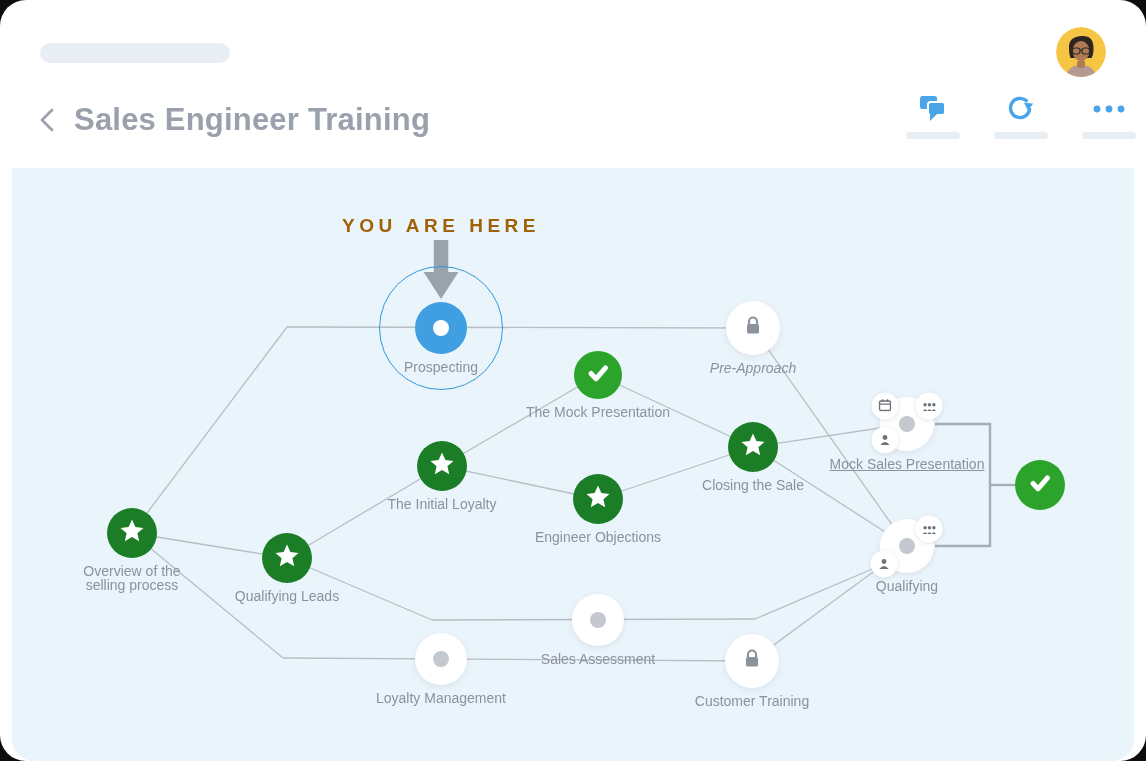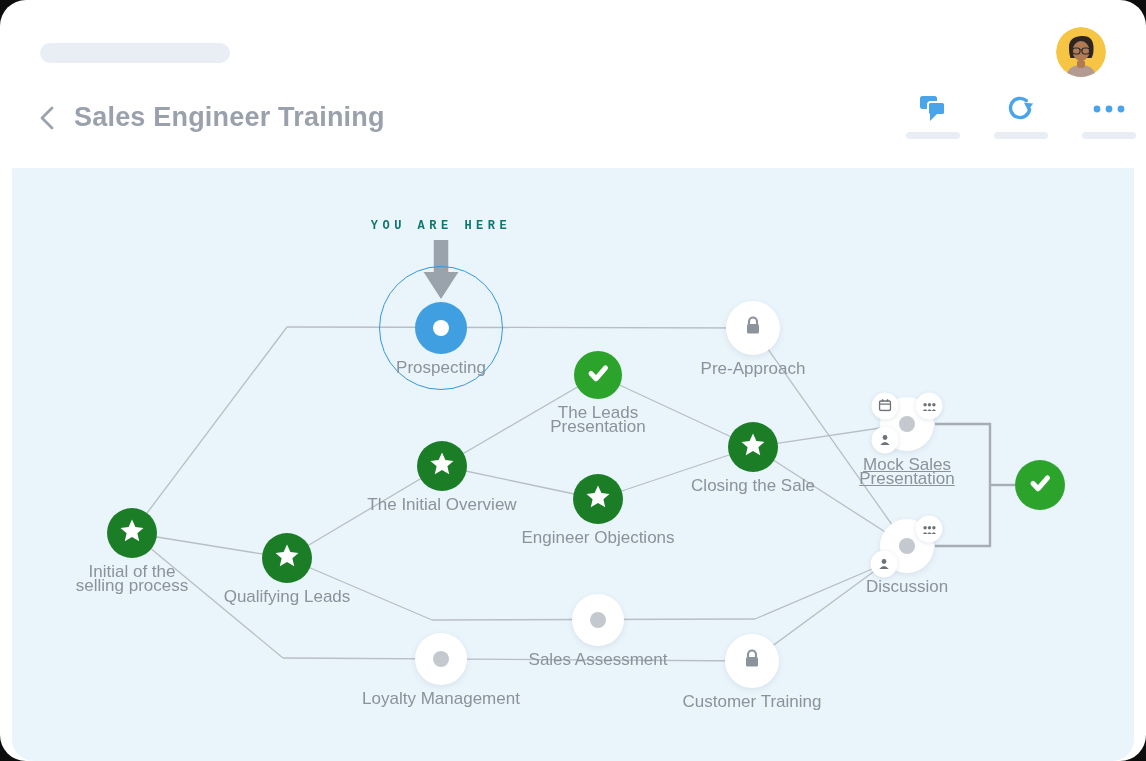--- a/index.html
+++ b/index.html
@@ -3,43 +3,43 @@
 <meta charset="utf-8">
 <style>
   html,body{margin:0;padding:0;background:#0d0d0d;font-family:"Liberation Sans",sans-serif;}
   .app{position:relative;width:1146px;height:761px;background:#ffffff;border-radius:26px;overflow:hidden;}
 
   
   .title-pill{position:absolute;left:40px;top:43px;width:190px;height:20px;border-radius:10px;background:#e9eef5;}
   .avatar{position:absolute;left:1056px;top:27px;width:50px;height:50px;border-radius:50%;overflow:hidden;}
   .header-row{position:absolute;left:36px;top:102px;display:flex;align-items:center;gap:14px;}
   .back-btn{width:24px;height:28px;display:flex;align-items:center;justify-content:center;cursor:pointer;}
-  .page-title{font-size:27px;font-weight:700;color:#9aa1ac;letter-spacing:.2px;}
+  .page-title{font-size:31px;font-weight:700;color:#9aa1ac;letter-spacing:.2px;}
   .actions{position:absolute;top:92px;left:850px;width:286px;display:flex;justify-content:flex-end;gap:34px;}
   .action{width:54px;display:flex;flex-direction:column;align-items:center;cursor:pointer;}
   .action .glyph{height:34px;display:flex;align-items:center;justify-content:center;}
   .action .underline{margin-top:6px;width:54px;height:7px;border-radius:3.5px;background:#e9eef5;}
 
   
   .canvas{position:absolute;left:12px;top:168px;width:1122px;height:593px;background:#eaf4fb;border-radius:0 0 22px 22px;}
   .edges{position:absolute;left:0;top:0;width:1122px;height:593px;}
 
   .node{position:absolute;transform:translate(-50%,-50%);z-index:2;}
   .circle{border-radius:50%;display:flex;align-items:center;justify-content:center;cursor:pointer;}
   .circle.white{background:#ffffff;box-shadow:0 2px 6px rgba(60,80,100,.10);}
   .circle.star-bg{background:#1b7e27;}
   .circle.check-bg{background:#2ca42c;}
   .circle.current-bg{background:#3f9fe0;}
   .inner-dot{width:16px;height:16px;border-radius:50%;background:#c3c9cf;}
   .current-dot{width:16px;height:16px;border-radius:50%;background:#ffffff;}
   .ring{position:absolute;left:50%;top:50%;transform:translate(-50%,-50%);width:122px;height:122px;border:1.5px solid #3598dd;border-radius:50%;pointer-events:none;}
-  .node-label{position:absolute;left:50%;transform:translateX(-50%);width:170px;text-align:center;font-size:17px;line-height:13.5px;color:#8b929b;white-space:pre-line;}
+  .node-label{position:absolute;left:50%;transform:translateX(-50%);width:170px;text-align:center;font-size:14px;line-height:13.5px;color:#8b929b;white-space:pre-line;}
   .satellite{position:absolute;transform:translate(-50%,-50%);width:27px;height:27px;border-radius:50%;background:#ffffff;box-shadow:0 1px 4px rgba(60,80,100,.14);display:flex;align-items:center;justify-content:center;z-index:3;}
 
-  .you-are-here{position:absolute;transform:translate(-50%,-50%);font-size:12px;font-weight:700;letter-spacing:4.5px;color:#0f766e;white-space:nowrap;z-index:2;font-family:Liberation Mono, monospace;}
+  .you-are-here{position:absolute;transform:translate(-50%,-50%);font-size:19px;font-weight:700;letter-spacing:4.5px;color:#a16207;white-space:nowrap;z-index:2;}
   .down-arrow{position:absolute;transform:translateX(-50%);z-index:2;}
 </style>
 </head>
 <body>
 
 <div class="app">
 
   <div class="title-pill"></div>
 
   <div class="avatar">
@@ -133,37 +133,37 @@
           </div>
           <div class="node-label" style="top: 59px;">Prospecting</div>
         </div>
         <div class="node" style="left: 741px; top: 160px;">
           <div class="circle white" style="width: 54px; height: 54px;">
             <span><svg width="22" height="22" viewBox="0 0 22 22">
                 <path d="M7 9 V6.5 a4 4 0 0 1 8 0 V9" fill="none" stroke="#8d939b" stroke-width="2.2"></path>
                 <rect x="5" y="9" width="12" height="9.5" rx="1.6" fill="#8d939b"></rect>
               </svg></span>
           </div>
-          <div class="node-label" style="top: 61px;">Pre-Approach</div>
+          <div class="node-label" style="top: 61px; font-style: italic;">Pre-Approach</div>
         </div>
         <div class="node" style="left: 586px; top: 207px;">
           <div class="circle check-bg" style="width: 48px; height: 48px;">
             <span><svg width="28" height="28" viewBox="0 0 28 28">
                 <path d="M7 14.5 L12 19.8 L21.5 8.8" fill="none" stroke="#ffffff" stroke-width="5" stroke-linecap="round" stroke-linejoin="round"></path>
               </svg></span>
           </div>
-          <div class="node-label" style="top: 55px;">The Leads Presentation</div>
+          <div class="node-label" style="top: 55px;">The Mock Presentation</div>
         </div>
         <div class="node" style="left: 430px; top: 298px;">
           <div class="circle star-bg" style="width: 50px; height: 50px;">
             <span><svg width="30" height="30" viewBox="0 0 30 30">
                 <polygon fill="#ffffff" points="15,3.5 18.4,11.1 26.5,11.9 20.4,17.3 22.2,25.3 15,21 7.8,25.3 9.6,17.3 3.5,11.9 11.6,11.1"></polygon>
               </svg></span>
           </div>
-          <div class="node-label" style="top: 57px;">The Initial Overview</div>
+          <div class="node-label" style="top: 57px;">The Initial Loyalty</div>
         </div>
         <div class="node" style="left: 586px; top: 331px;">
           <div class="circle star-bg" style="width: 50px; height: 50px;">
             <span><svg width="30" height="30" viewBox="0 0 30 30">
                 <polygon fill="#ffffff" points="15,3.5 18.4,11.1 26.5,11.9 20.4,17.3 22.2,25.3 15,21 7.8,25.3 9.6,17.3 3.5,11.9 11.6,11.1"></polygon>
               </svg></span>
           </div>
           <div class="node-label" style="top: 57px;">Engineer Objections</div>
         </div>
         <div class="node" style="left: 741px; top: 279px;">
@@ -173,21 +173,21 @@
               </svg></span>
           </div>
           <div class="node-label" style="top: 57px;">Closing the Sale</div>
         </div>
         <div class="node" style="left: 120px; top: 365px;">
           <div class="circle star-bg" style="width: 50px; height: 50px;">
             <span><svg width="30" height="30" viewBox="0 0 30 30">
                 <polygon fill="#ffffff" points="15,3.5 18.4,11.1 26.5,11.9 20.4,17.3 22.2,25.3 15,21 7.8,25.3 9.6,17.3 3.5,11.9 11.6,11.1"></polygon>
               </svg></span>
           </div>
-          <div class="node-label" style="top: 57px;">Initial of the
+          <div class="node-label" style="top: 57px;">Overview of the
 selling process</div>
         </div>
         <div class="node" style="left: 275px; top: 390px;">
           <div class="circle star-bg" style="width: 50px; height: 50px;">
             <span><svg width="30" height="30" viewBox="0 0 30 30">
                 <polygon fill="#ffffff" points="15,3.5 18.4,11.1 26.5,11.9 20.4,17.3 22.2,25.3 15,21 7.8,25.3 9.6,17.3 3.5,11.9 11.6,11.1"></polygon>
               </svg></span>
           </div>
           <div class="node-label" style="top: 57px;">Qualifying Leads</div>
         </div>
@@ -234,21 +234,21 @@
                 <path d="M4.8 8.6 q2.2 -3.6 4.4 0 z" fill="#6d7379"></path>
                 <path d="M9.2 8.6 q2.2 -3.6 4.4 0 z" fill="#6d7379"></path>
               </svg></span>
           </div>
           <div class="satellite" style="left: 4px; top: 45px;">
             <span><svg width="11" height="11" viewBox="0 0 11 11">
                 <circle cx="5.5" cy="3" r="2.4" fill="#6d7379"></circle>
                 <path d="M0.8 10.6 q4.7 -6.2 9.4 0 z" fill="#6d7379"></path>
               </svg></span>
           </div>
-          <div class="node-label" style="top: 61px;">Discussion</div>
+          <div class="node-label" style="top: 61px;">Qualifying</div>
         </div>
         <div class="node" style="left: 1028px; top: 317px;">
           <div class="circle check-bg" style="width: 50px; height: 50px;">
             <span><svg width="28" height="28" viewBox="0 0 28 28">
                 <path d="M7 14.5 L12 19.8 L21.5 8.8" fill="none" stroke="#ffffff" stroke-width="5" stroke-linecap="round" stroke-linejoin="round"></path>
               </svg></span>
           </div>
         </div>
         <div class="node" style="left: 429px; top: 491px;">
           <div class="circle white" style="width: 52px; height: 52px;">

